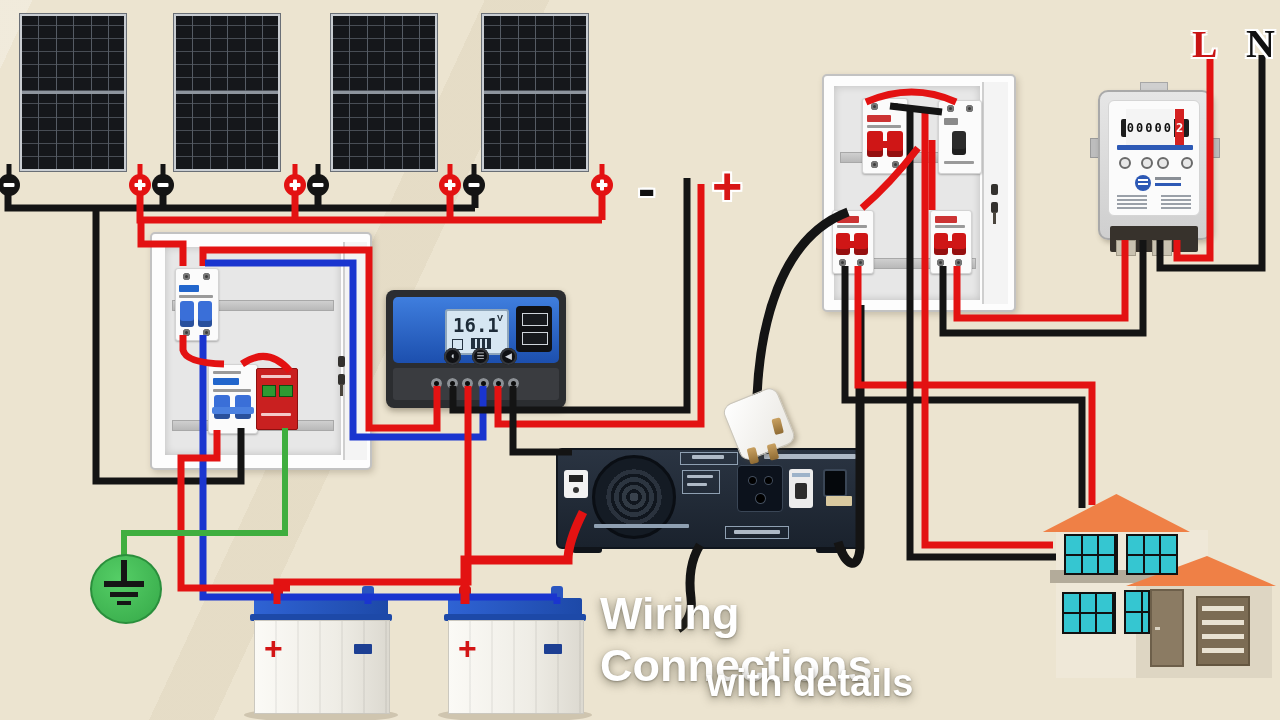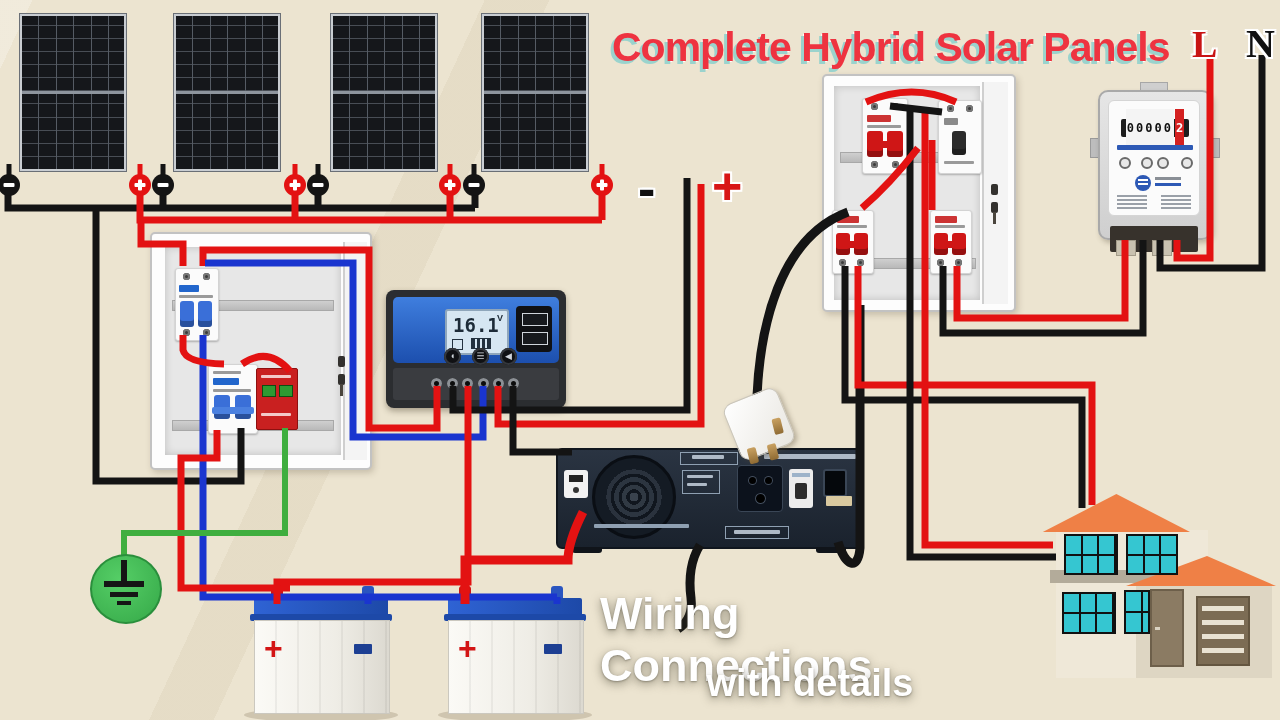--- a/index.html
+++ b/index.html
@@ -467,21 +467,20 @@
         <div class="knob"></div>
       </div>
     <div class="gdoor">
       <div class="slat" style="top:8px;"></div>
       <div class="slat" style="top:22px;"></div>
       <div class="slat" style="top:36px;"></div>
       <div class="slat" style="top:50px;"></div>
     </div>
   </div>
 
-  <div class="abs" id="title">Complete Hybrid Solar Panels</div>
   <div class="abs outlined" id="lbl-L">L</div>
   <div class="abs outlined" id="lbl-N">N</div>
   <div class="abs outlined" id="lbl-minus">-</div>
   <div class="abs outlined" id="lbl-plus">+</div>
   <div class="abs" id="wiring1">Wiring Connections</div>
   <div class="abs" id="wiring2">with details</div>
 
 </div>
 
 </body></html>

